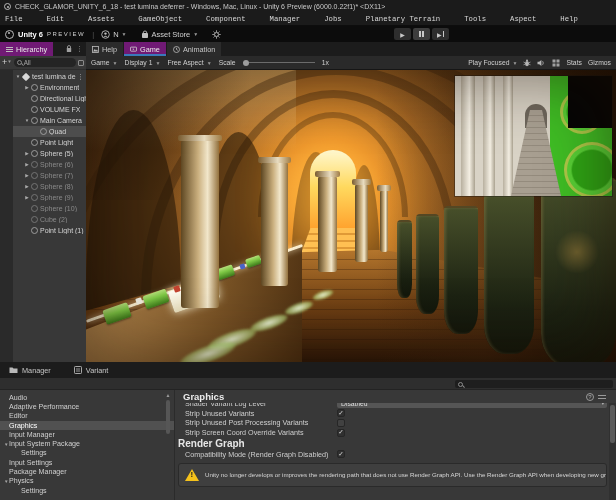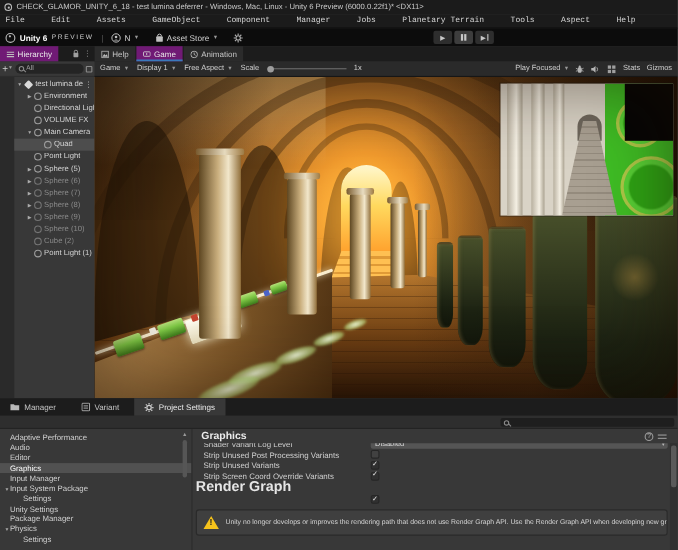--- a/index.html
+++ b/index.html
@@ -167,21 +167,21 @@
   #content{flex:1;position:relative;overflow:hidden;}
   .content-title{position:absolute;top:1px;left:8px;font-size:9.5px;font-weight:bold;color:#ececec;z-index:3;}
   .title-icons{position:absolute;top:3px;right:10px;display:flex;gap:4px;z-index:3;color:#b5b5b5;}
   .help-ico{width:8px;height:8px;border:1px solid #9a9a9a;border-radius:50%;font-size:6px;display:flex;align-items:center;justify-content:center;box-sizing:border-box;}
   .preset-ico{width:8px;height:8px;position:relative;}
   .preset-ico::before,.preset-ico::after{content:"";position:absolute;left:0;width:8px;height:1px;background:#9a9a9a;}
   .preset-ico::before{top:2px;} .preset-ico::after{top:5px;}
   #rows-wrap{position:absolute;left:0;top:13px;right:7px;bottom:0;overflow:hidden;}
   .srow{height:9.6px;display:flex;align-items:center;padding-left:10px;font-size:7.2px;color:#cfcfcf;position:relative;white-space:nowrap;}
   .srow.clip{margin-top:-4px;}
-  .sec-head{height:12px;display:flex;align-items:flex-end;padding-left:3px;font-size:13px;font-weight:bold;color:#e6e6e6;}
+  .sec-head{height:12px;display:flex;align-items:flex-end;padding-left:3px;font-size:10px;font-weight:bold;color:#e6e6e6;}
   .cbox{position:absolute;left:162px;width:8px;height:8px;background:#414141;border:1px solid #262626;border-radius:2px;
         box-sizing:border-box;display:flex;align-items:center;justify-content:center;font-size:6.5px;color:#e2e2e2;line-height:1;}
   .cbox.on{background:#303030;}
   .dd{position:absolute;left:162px;right:2px;height:8px;background:#555;border-radius:2px;display:flex;align-items:center;
       padding-left:4px;font-size:6.8px;color:#ddd;box-sizing:border-box;}
   .ddarr{position:absolute;right:3px;font-size:4.5px;color:#bbb;}
   .warnbox{margin:4px 2px 0 3px;height:24px;background:#3f3f3f;border:1px solid #2a2a2a;border-radius:3px;
            display:flex;align-items:center;gap:6px;padding:0 6px;font-size:6.2px;color:#d6d6d6;white-space:nowrap;overflow:hidden;box-sizing:border-box;}
   .warn-tri{width:0;height:0;border-left:7px solid transparent;border-right:7px solid transparent;
             border-bottom:12px solid var(--warning-yellow,#f5c21b);position:relative;flex:0 0 auto;}
@@ -516,53 +516,37 @@
     <span>Manager</span>
   </div>
   <div class="btab">
     <svg width="8" height="8" viewBox="0 0 8 8">
         <rect x="0.5" y="0.5" width="7" height="7" rx="0.8" fill="none" stroke="#b9b9b9" stroke-width="0.9"></rect>
         <line x1="2" y1="3" x2="6" y2="3" stroke="#b9b9b9" stroke-width="0.8"></line>
         <line x1="2" y1="5" x2="6" y2="5" stroke="#b9b9b9" stroke-width="0.8"></line>
       </svg>
     <span>Variant</span>
   </div>
-  <div class="btab active">
-    <svg width="9" height="9" viewBox="0 0 9 9">
-        <circle cx="4.5" cy="4.5" r="2" fill="none" stroke="#cfcfcf" stroke-width="1.1"></circle>
-        <g stroke="#cfcfcf" stroke-width="1.1">
-          <line x1="4.5" y1="0.4" x2="4.5" y2="1.7"></line>
-          <line x1="4.5" y1="7.3" x2="4.5" y2="8.6"></line>
-          <line x1="0.4" y1="4.5" x2="1.7" y2="4.5"></line>
-          <line x1="7.3" y1="4.5" x2="8.6" y2="4.5"></line>
-          <line x1="1.6" y1="1.6" x2="2.5" y2="2.5"></line>
-          <line x1="6.5" y1="6.5" x2="7.4" y2="7.4"></line>
-          <line x1="1.6" y1="7.4" x2="2.5" y2="6.5"></line>
-          <line x1="6.5" y1="2.5" x2="7.4" y2="1.6"></line>
-        </g>
-      </svg>
-    <span>Project Settings</span>
-  </div>
 </div>
 
 <div id="set-toolbar" class="abs">
   <span class="set-search">
     <span class="mag"></span>
   </span>
 </div>
 
 <div id="settings" class="abs">
   <div id="cat-list">
     <div class="cat-row">
         <span class="carr"></span>
+        <span>Audio</span>
+      </div>
+      <div class="cat-row">
+        <span class="carr"></span>
         <span>Adaptive Performance</span>
-      </div>
-      <div class="cat-row">
-        <span class="carr"></span>
-        <span>Audio</span>
       </div>
       <div class="cat-row">
         <span class="carr"></span>
         <span>Editor</span>
       </div>
       <div class="cat-row sel">
         <span class="carr"></span>
         <span>Graphics</span>
       </div>
       <div class="cat-row">
@@ -572,21 +556,21 @@
       <div class="cat-row">
         <span class="carr">▼</span>
         <span>Input System Package</span>
       </div>
       <div class="cat-row ind">
         <span class="carr"></span>
         <span>Settings</span>
       </div>
       <div class="cat-row">
         <span class="carr"></span>
-        <span>Unity Settings</span>
+        <span>Input Settings</span>
       </div>
       <div class="cat-row">
         <span class="carr"></span>
         <span>Package Manager</span>
       </div>
       <div class="cat-row">
         <span class="carr">▼</span>
         <span>Physics</span>
       </div>
       <div class="cat-row ind">
@@ -606,33 +590,34 @@
     </div>
     <div id="rows-wrap">
         <div class="srow clip">
           <span>Shader Variant Log Level</span>
           <span class="dd">
             <span>Disabled</span>
             <span class="ddarr">▾</span>
           </span>
         </div>
         <div class="srow">
+          <span>Strip Unused Variants</span>
+          <span class="cbox on">✓</span>
+        </div>
+        <div class="srow">
           <span>Strip Unused Post Processing Variants</span>
           <span class="cbox"></span>
-        </div>
-        <div class="srow">
-          <span>Strip Unused Variants</span>
-          <span class="cbox on">✓</span>
         </div>
         <div class="srow">
           <span>Strip Screen Coord Override Variants</span>
           <span class="cbox on">✓</span>
         </div>
         <div class="sec-head">Render Graph</div>
         <div class="srow">
+          <span>Compatibility Mode (Render Graph Disabled)</span>
           <span class="cbox on">✓</span>
         </div>
         <div class="warnbox">
           <span class="warn-tri"></span>
           <span>Unity no longer develops or improves the rendering path that does not use Render Graph API. Use the Render Graph API when developing new graphics features.</span>
         </div>
       </div>
     <div class="content-scroll">
         <span class="thumb"></span>
       </div>

